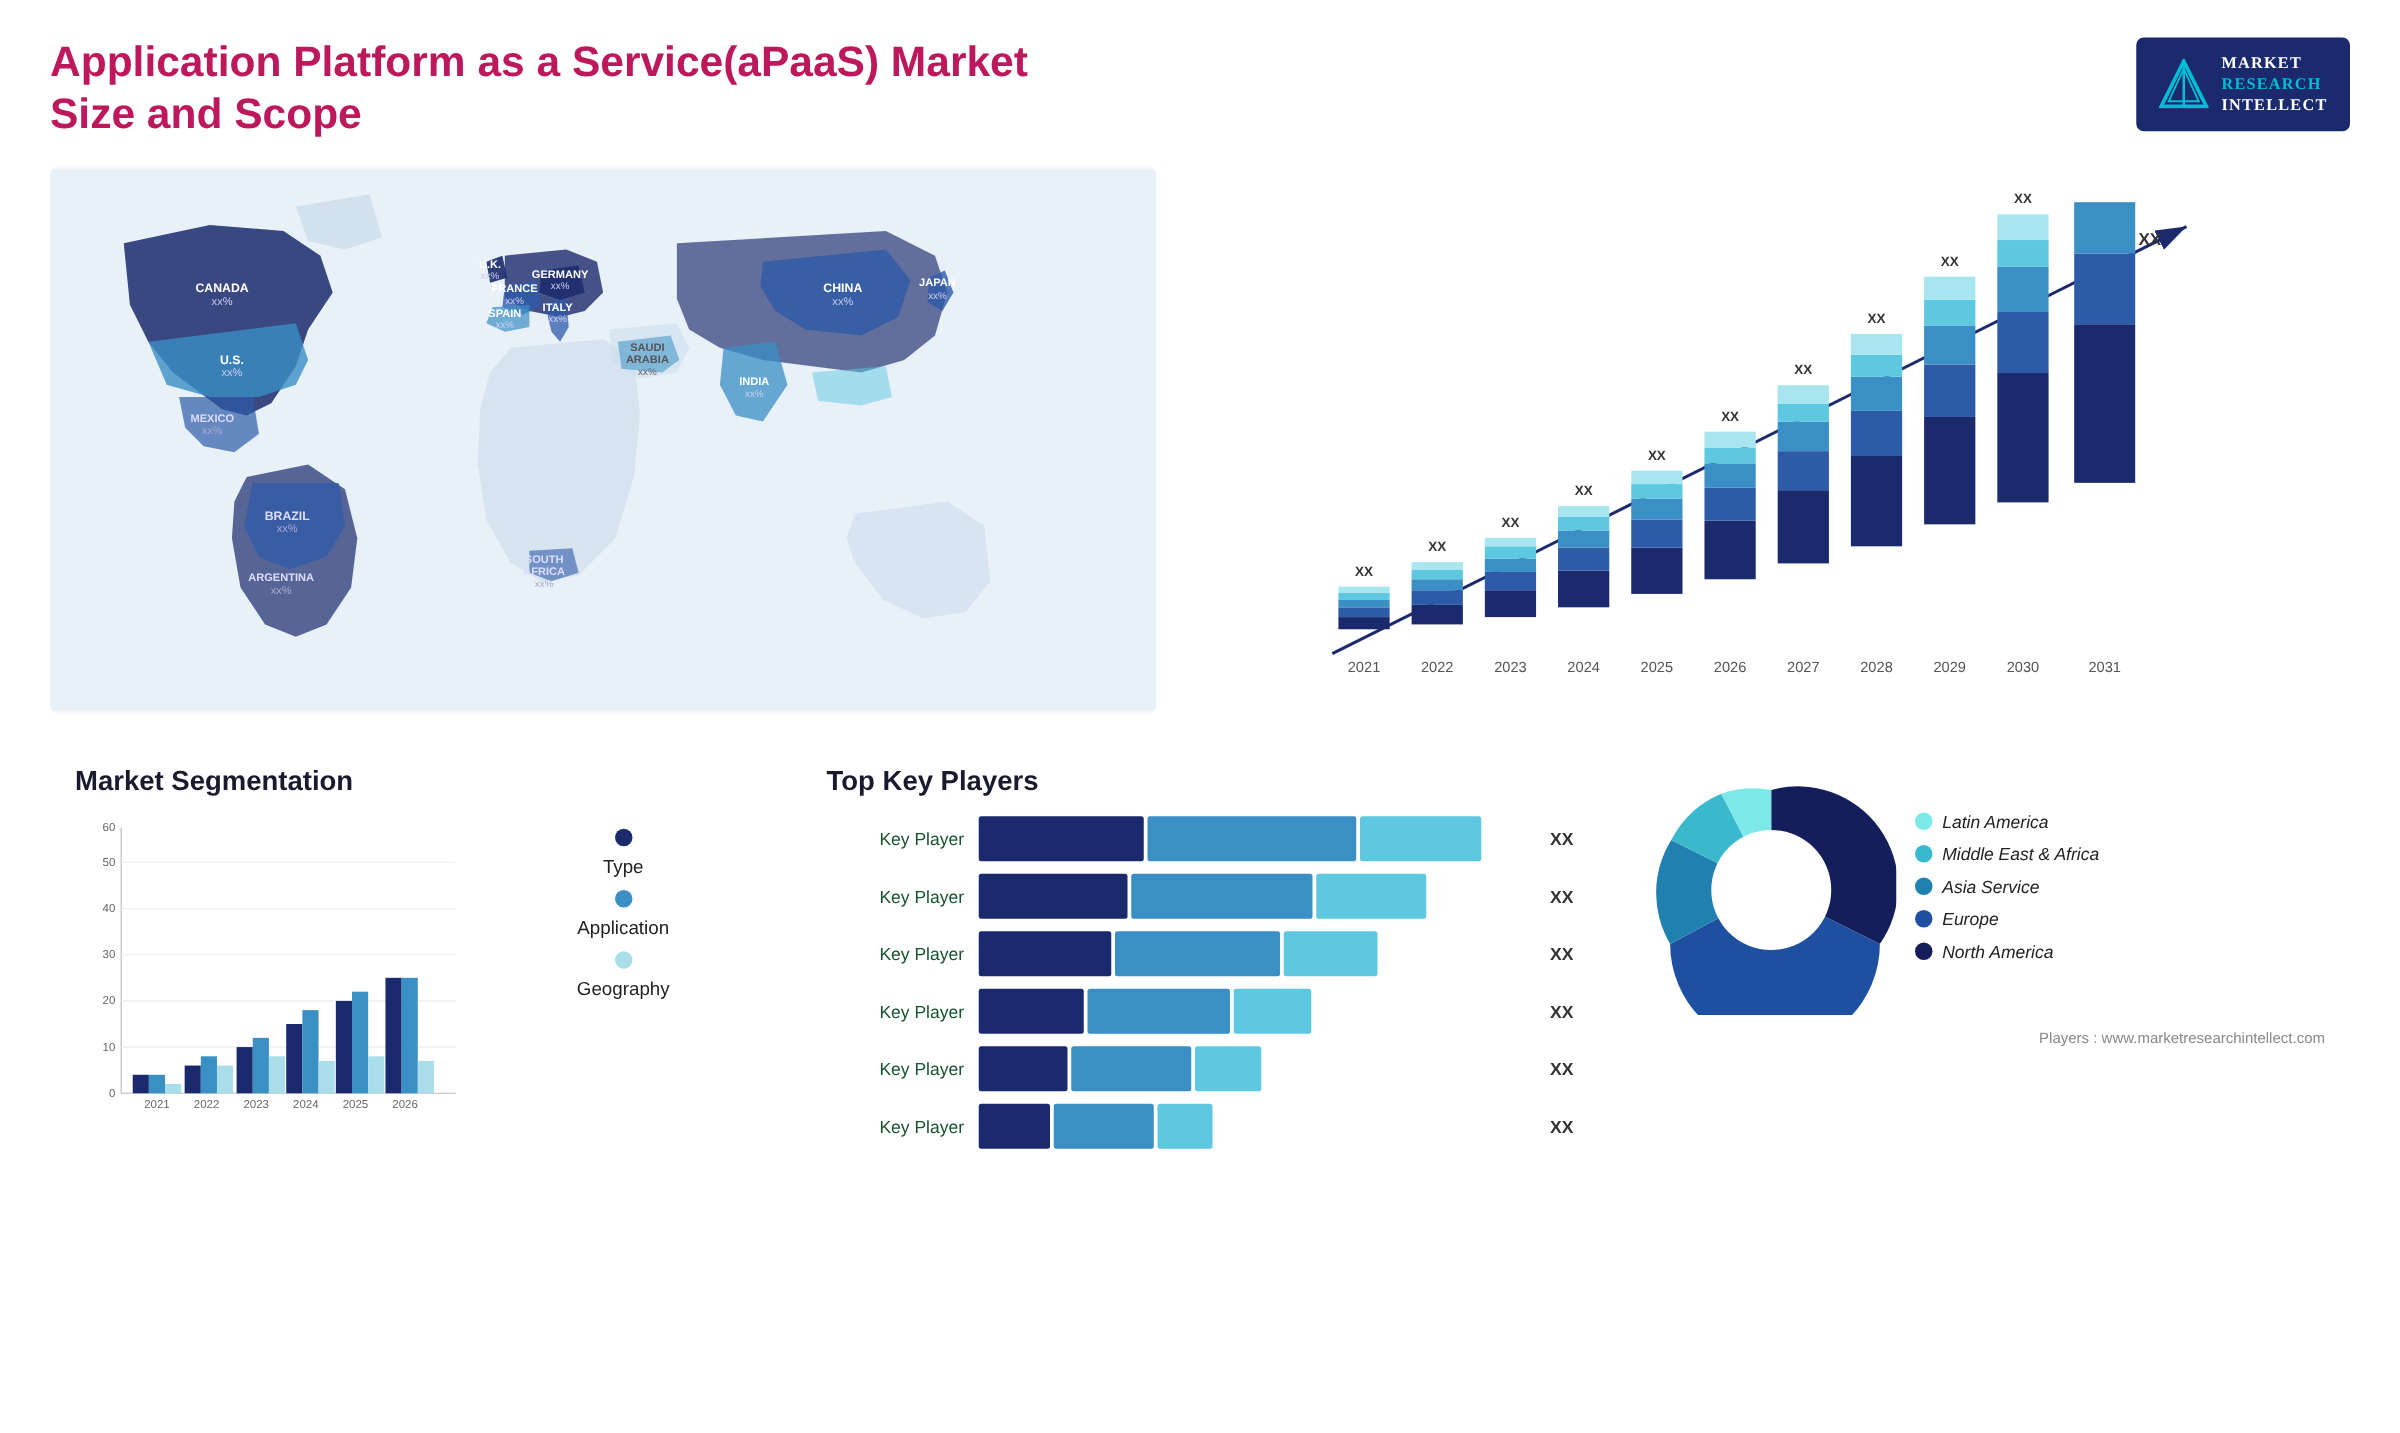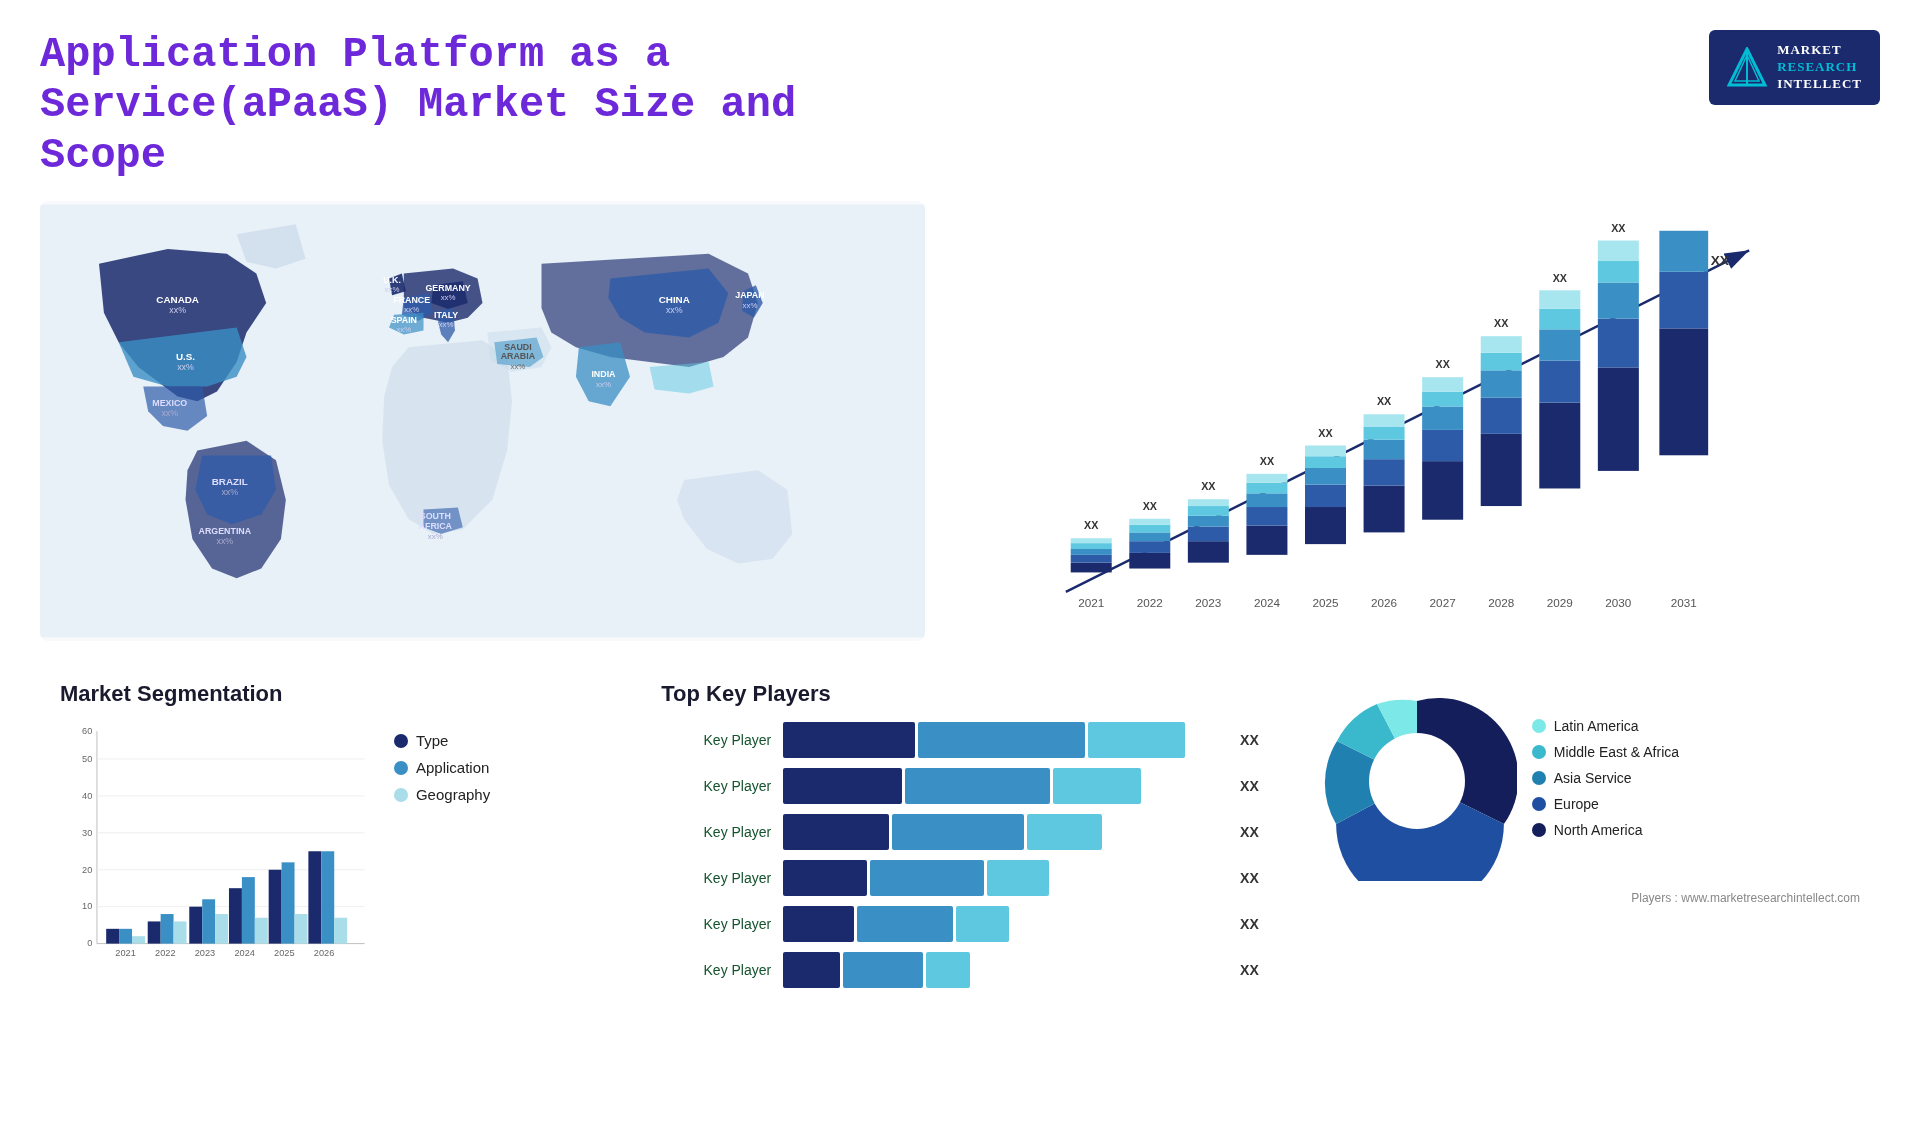--- a/index.html
+++ b/index.html
@@ -13,26 +13,25 @@
     }
 
     
     .header {
       display: flex;
       justify-content: space-between;
       align-items: flex-start;
       margin-bottom: 20px;
     }
     .page-title {
-      font-size: 42px;
+      font-size: 34px;
       font-weight: 700;
-      color: #6d28d9;
+      color: #be185d;
       max-width: 800px;
       line-height: 1.2;
-      font-family: Liberation Mono, monospace;
     }
     .logo-area {
       display: flex;
       flex-direction: column;
       align-items: center;
       gap: 4px;
     }
     .logo-box {
       background: #1a2a6c;
       color: #fff;
@@ -121,20 +120,21 @@
     .seg-legend {
       flex: 0.8;
       padding-top: 10px;
     }
     .seg-legend-item {
       display: flex;
       align-items: center;
       gap: 8px;
       margin-bottom: 10px;
       font-size: 15px;
+      flex-direction: column;
     }
     .legend-dot {
       width: 14px;
       height: 14px;
       border-radius: 50%;
       flex-shrink: 0;
     }
 
     
     .players-rows {
@@ -184,20 +184,21 @@
     }
     .donut-legend {
       flex: 1;
     }
     .donut-legend-item {
       display: flex;
       align-items: center;
       gap: 8px;
       margin-bottom: 10px;
       font-size: 14px;
+      font-style: italic;
     }
     .donut-dot {
       width: 14px;
       height: 14px;
       border-radius: 50%;
       flex-shrink: 0;
     }
 
     .source-text {
       font-size: 12px;

